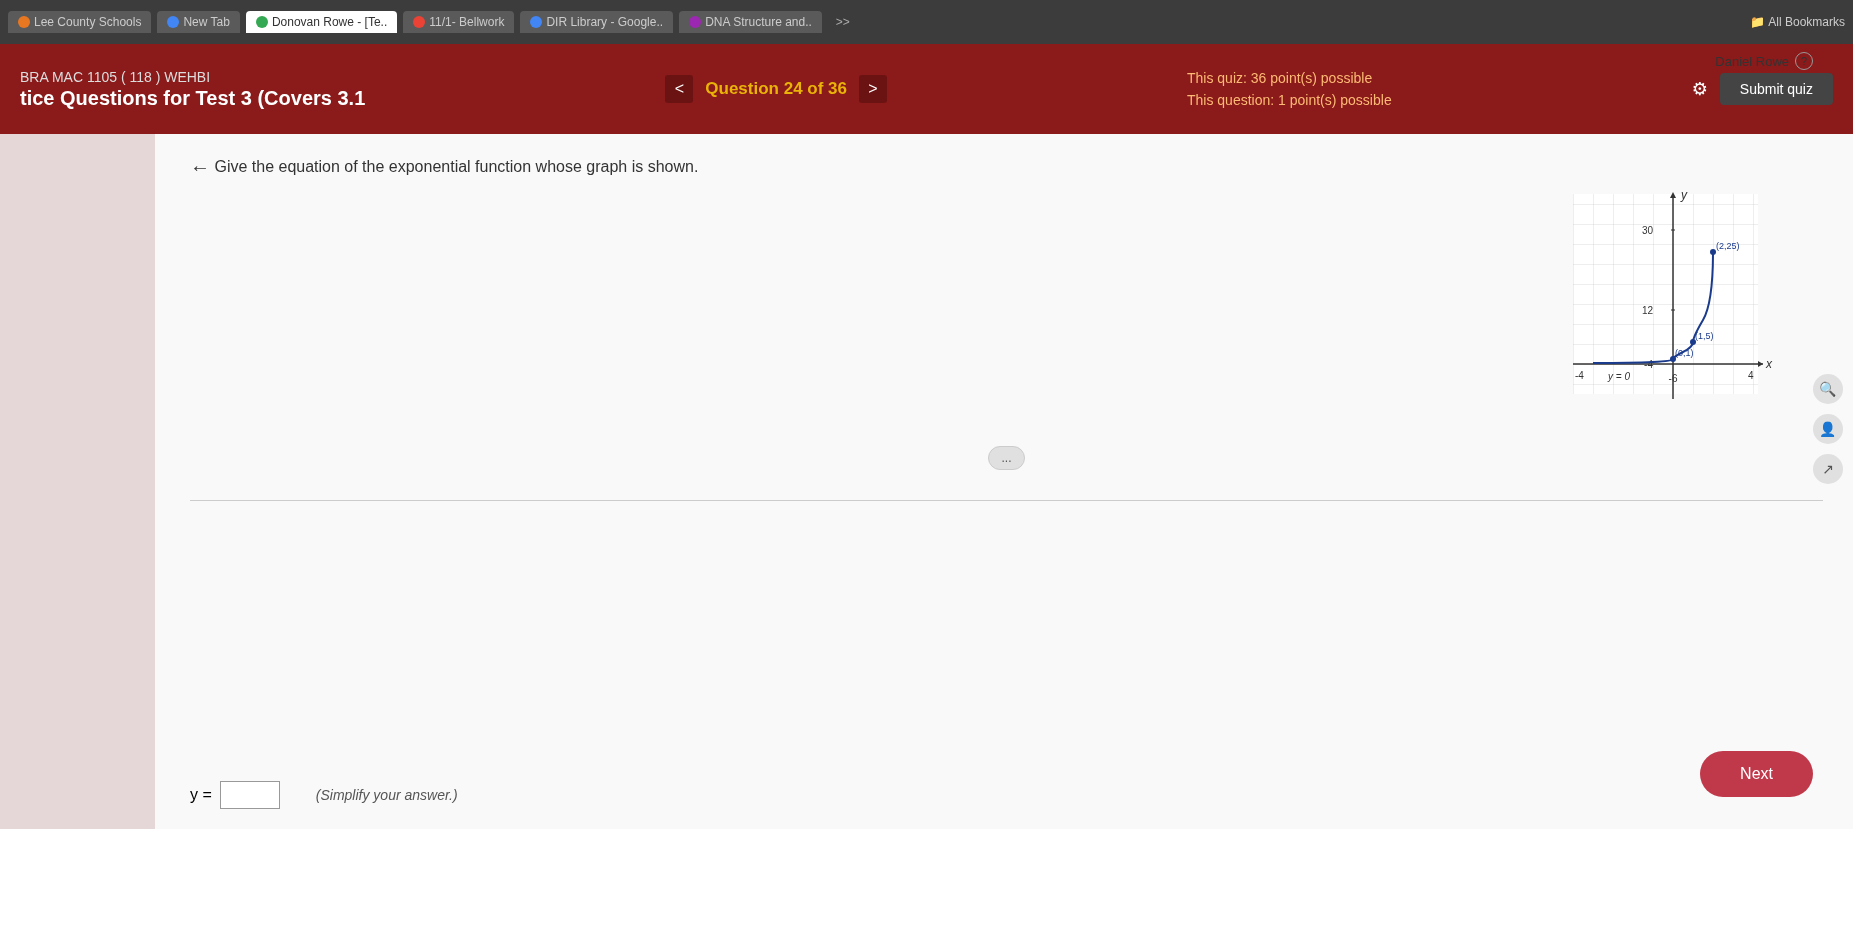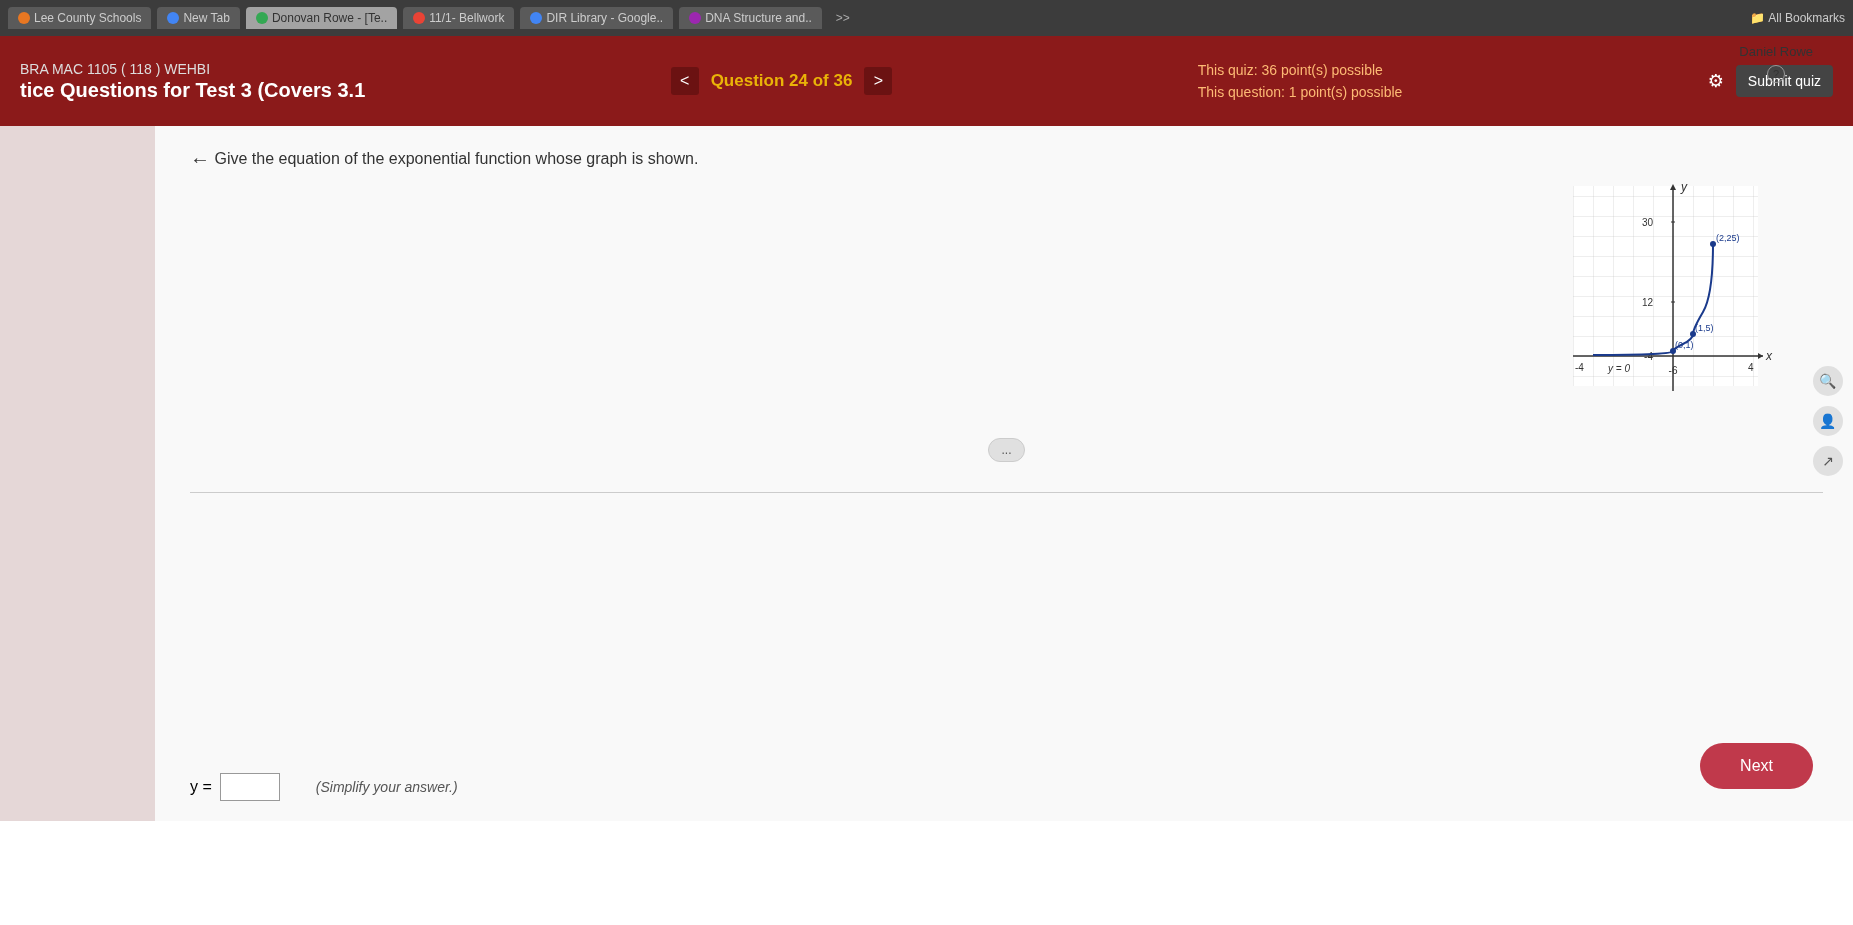--- a/index.html
+++ b/index.html
@@ -7,40 +7,40 @@
       font-family: Arial, sans-serif;
       background: #2a2a2a;
       width: 1853px;
       min-height: 925px;
       overflow: hidden;
     }
 
     
     .browser-tabs {
       background: #3c3c3c;
-      height: 36px;
+      height: 44px;
       display: flex;
       align-items: center;
       padding: 0 8px;
       gap: 6px;
       font-size: 12px;
       color: #ccc;
     }
     .tab-item {
       display: flex;
       align-items: center;
       gap: 4px;
       padding: 4px 10px;
       background: #5a5a5a;
       border-radius: 4px 4px 0 0;
       cursor: pointer;
       white-space: nowrap;
     }
     .tab-item.active {
-      background: #a3a3a3;
+      background: #ffffff;
       color: #333;
       text-align: right;
     }
     .tab-icon {
       width: 12px;
       height: 12px;
       border-radius: 50%;
       display: inline-block;
     }
     .tab-icon.orange { background: #e87722; }
@@ -90,40 +90,39 @@
     .quiz-info div { line-height: 1.6; }
     .quiz-actions {
       display: flex;
       align-items: center;
       gap: 12px;
     }
     .submit-quiz-btn {
       background: #444;
       color: white;
       border: none;
-      padding: 8px 12px;
+      padding: 8px 20px;
       font-size: 14px;
       border-radius: 4px;
       cursor: pointer;
     }
     .settings-icon {
       color: white;
       font-size: 18px;
       cursor: pointer;
     }
     .user-info {
       position: absolute;
       top: 8px;
       right: 40px;
       font-size: 13px;
       color: #333;
       display: flex;
       align-items: center;
       gap: 6px;
-      flex-direction: column;
     }
 
     
     .question-area {
       padding: 20px 30px;
       background: #f9f9f9;
       min-height: 600px;
       position: relative;
     }
     .back-arrow {

